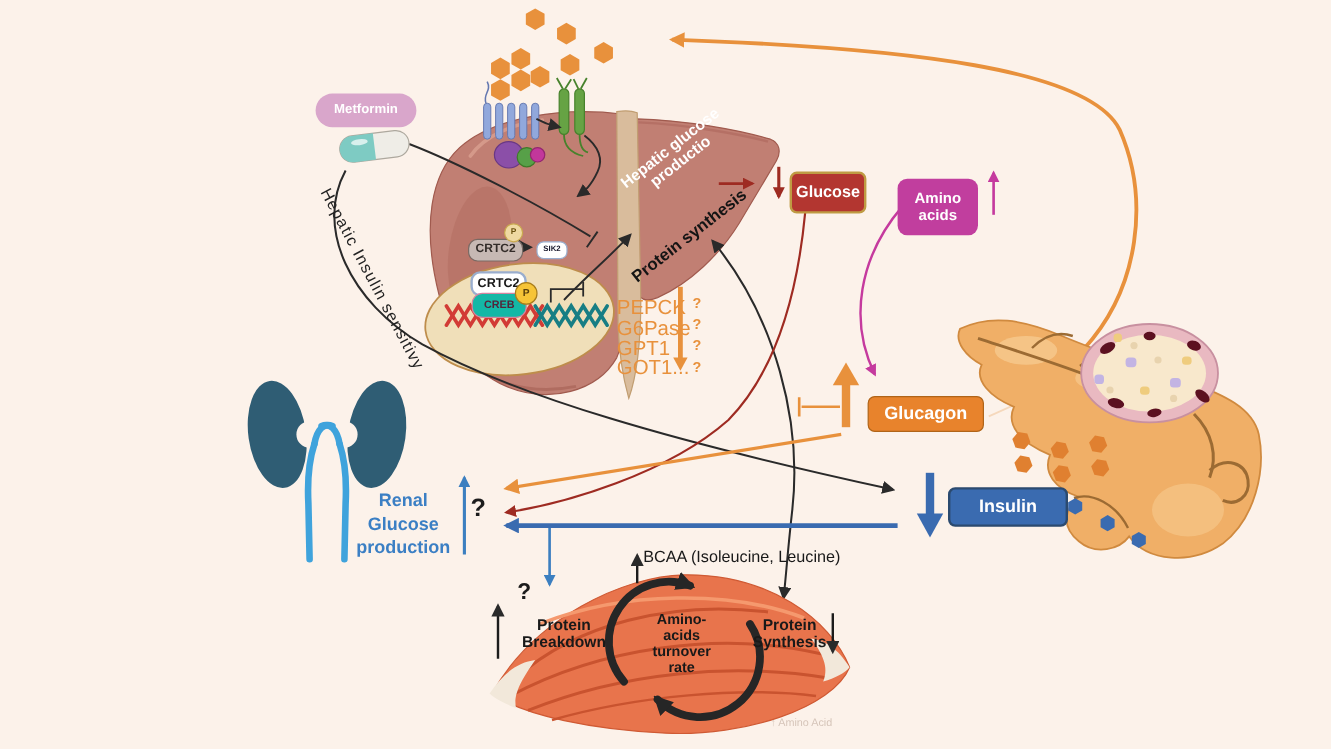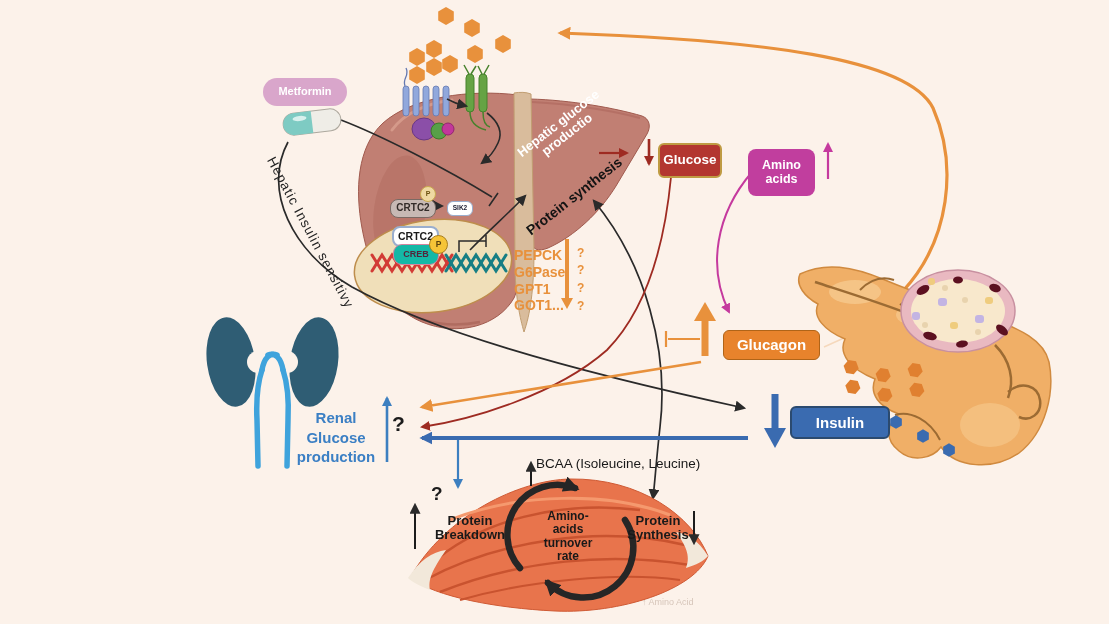--- a/index.html
+++ b/index.html
@@ -4,21 +4,21 @@
 <style>
   html,body{margin:0;padding:0;}
   body{font-family:"Liberation Sans",sans-serif;background:#fcf2ea;}
   #stage{position:relative;width:1109px;height:624px;background:#fcf2ea;overflow:hidden;}
   #stage svg{position:absolute;left:0;top:0;}
   .lbl{position:absolute;white-space:nowrap;}
   .badge{position:absolute;display:flex;align-items:center;justify-content:center;
          font-weight:bold;color:#fff;text-align:center;line-height:1.05;}
   .q{position:absolute;font-weight:bold;color:#1c1c1c;}
   .qo{position:absolute;font-weight:bold;color:#e8913c;}
-  .gene{position:absolute;font-weight:bold;color:#e8913c;font-size:14px;}
+  .gene{position:absolute;font-weight:normal;color:#e8913c;font-size:17px;}
   .metformin{left:263px;top:78px;width:84px;height:28px;border-radius:14px;background:#d9a6cb;font-size:11px;}
   .glucose{left:658px;top:143px;width:60px;height:31px;border-radius:6px;background:#b33630;border:2px solid #bf9b43;font-size:13.5px;}
   .amino{left:748px;top:139px;width:67px;height:47px;border-radius:8px;background:#c13e9e;font-size:12.5px;flex-direction:column;margin-top:10px;}
   .glucagon{left:723px;top:330px;width:95px;height:28px;border-radius:6px;background:#e8832c;border:1.5px solid #b06418;font-size:15px;}
   .insulin{left:790px;top:406px;width:96px;height:29px;border-radius:6px;background:#3a6bb0;border:2px solid #2b4a6f;font-size:15px;}
   .crtc2c{left:390px;top:199px;width:44px;height:17px;border-radius:8px;background:#c7b9b4;border:1.5px solid #7a6a64;color:#332c29;font-size:10px;}
   .crtc2n{left:392px;top:226px;width:43px;height:17px;border-radius:8px;background:#ffffff;border:2px solid #9aaece;color:#1a1a1a;font-size:10.5px;}
   .sik2{left:447px;top:201px;width:24px;height:13px;border-radius:6px;background:#ffffff;border:1px solid #9aaece;color:#1a1a2e;font-size:6.5px;}
   .creb{left:393px;top:244px;width:44px;height:19px;border-radius:9px;background:#14b8a6;border:1.5px solid #d3849f;color:#53243a;font-size:9px;}
   .pc{left:420px;top:186px;width:14px;height:14px;border-radius:50%;background:#efd9a2;border:1px solid #c9a94e;color:#6b5210;font-size:7px;}

